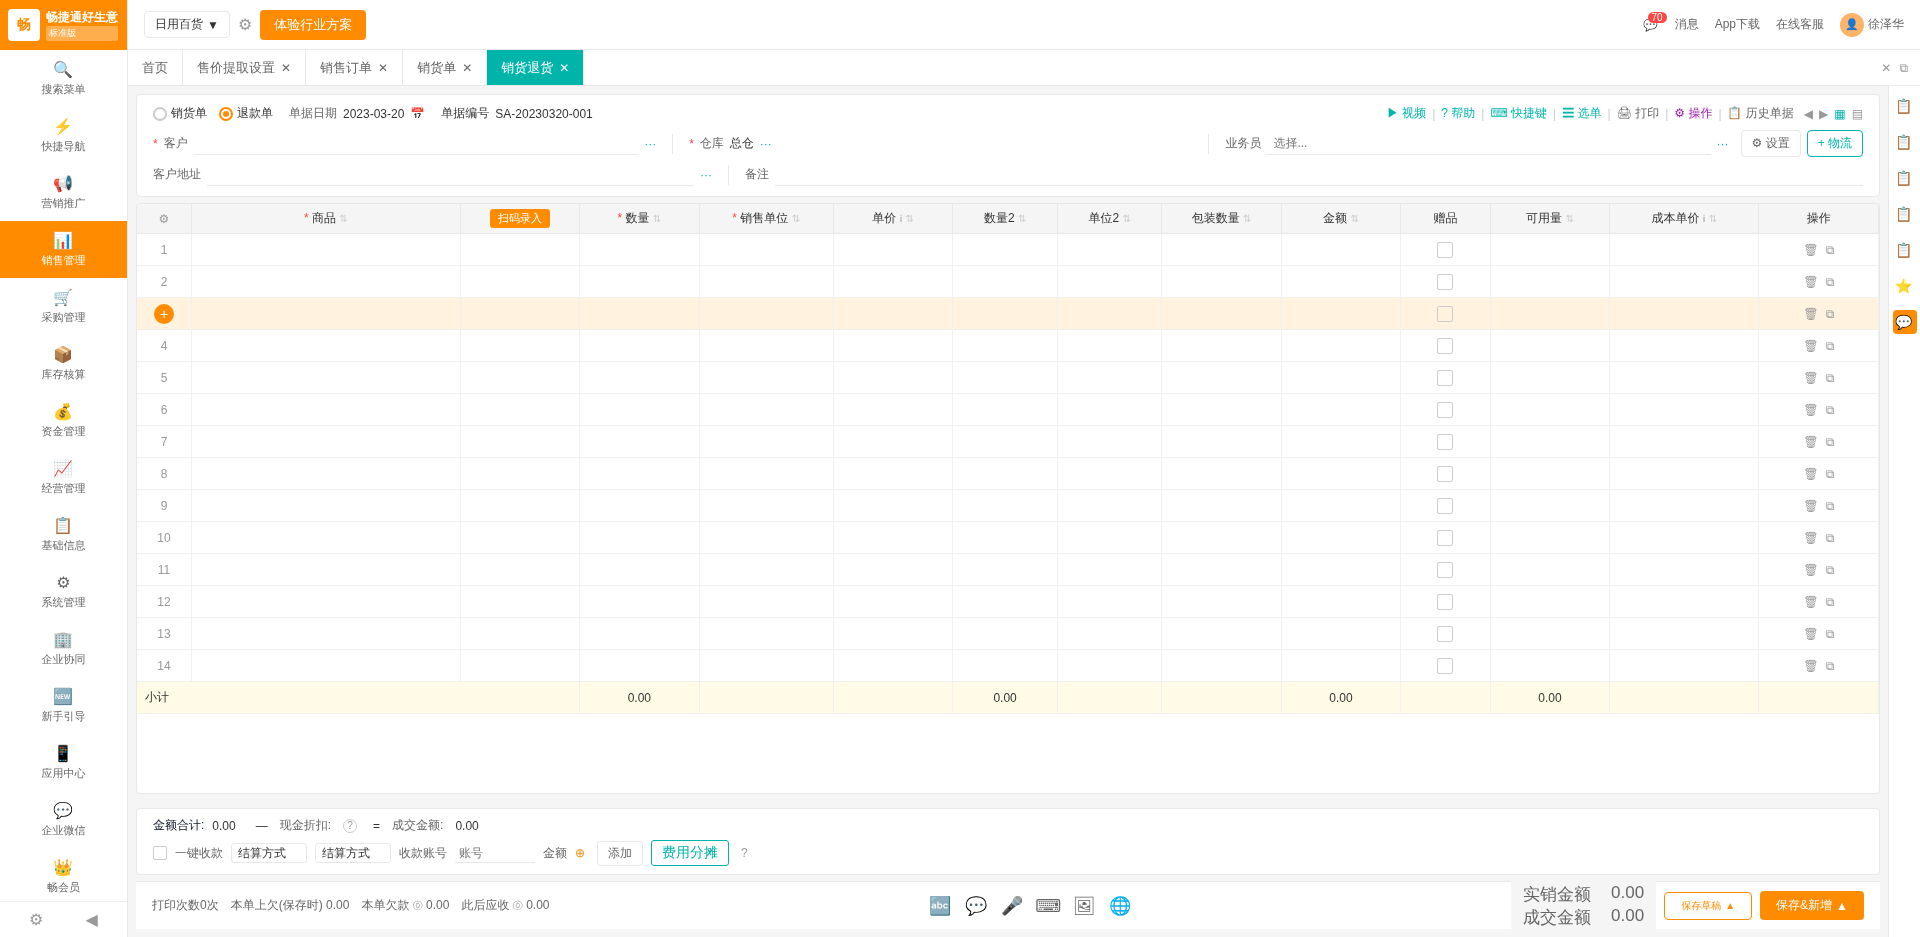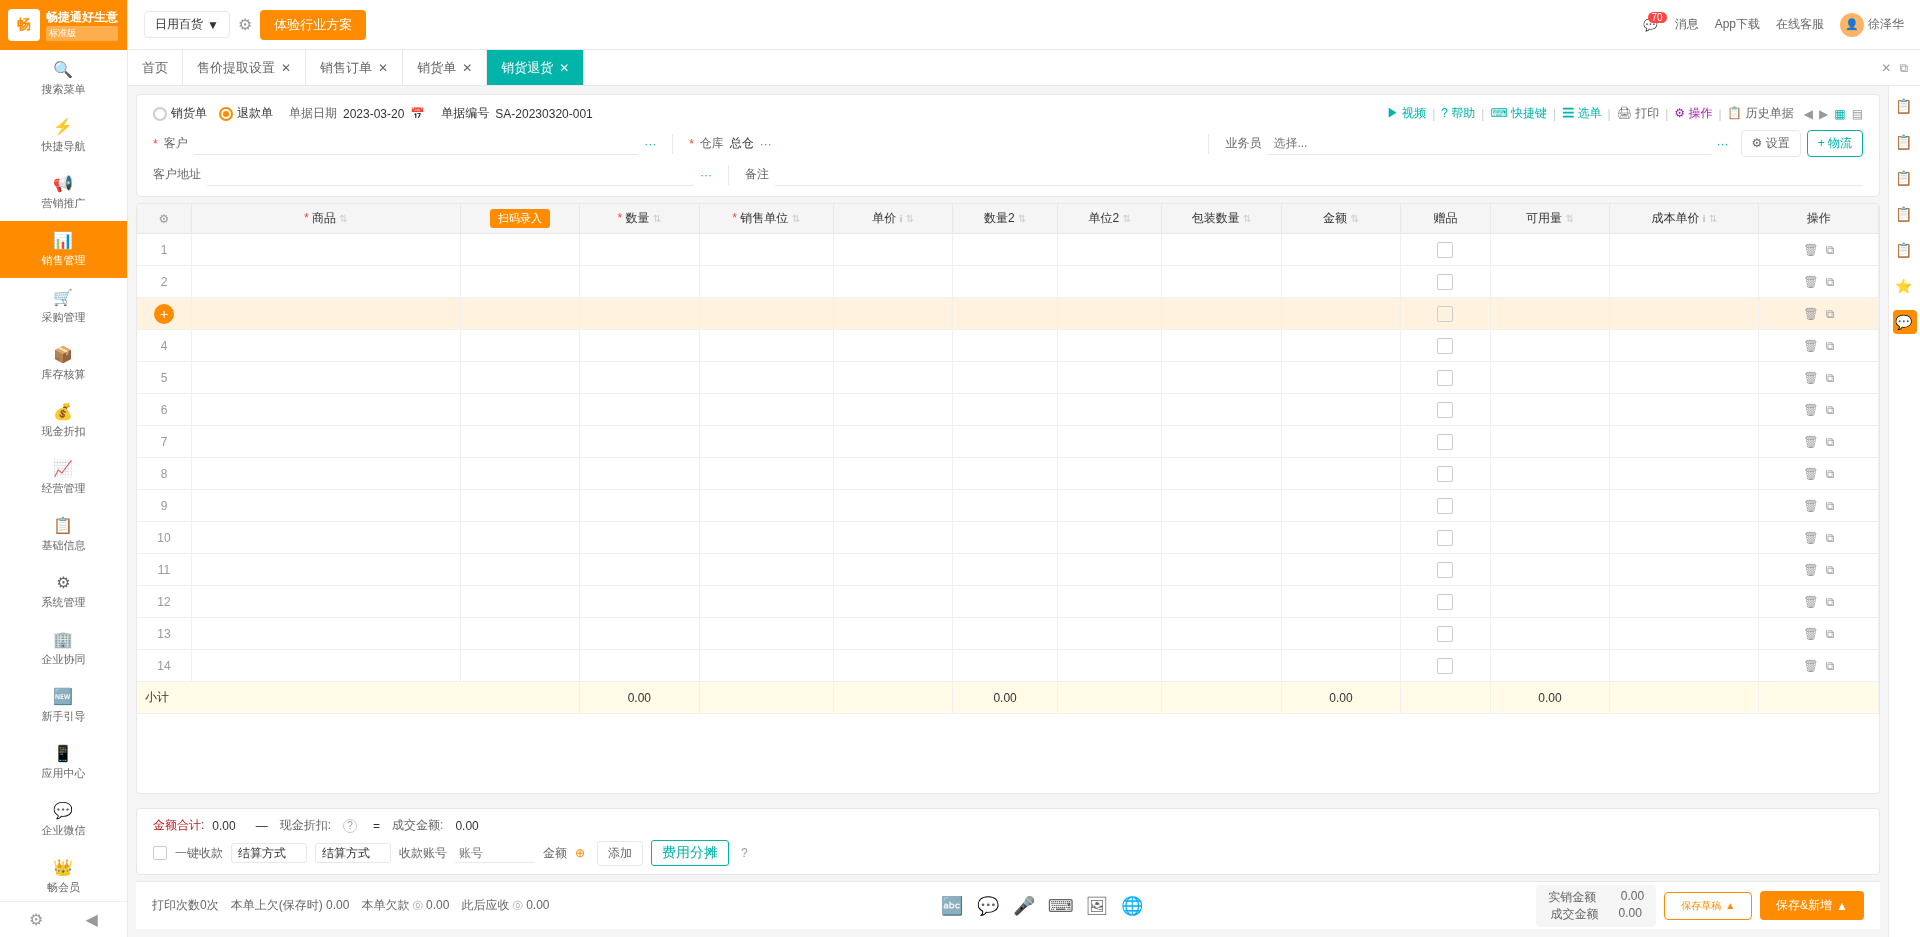--- a/index.html
+++ b/index.html
@@ -66,21 +66,21 @@
     tbody tr.active-row td { background: #fff3e0; }
     .row-num { color: #999; }
     .add-row-btn { width: 20px; height: 20px; background: #ff8c00; border-radius: 50%; color: #fff; display: flex; align-items: center; justify-content: center; cursor: pointer; font-size: 14px; margin: auto; }
     .scan-btn { background: #ff8c00; color: #fff; border: none; border-radius: 3px; padding: 2px 8px; cursor: pointer; font-size: 11px; white-space: nowrap; }
     .checkbox-cell { width: 16px; height: 16px; border: 1px solid #ccc; border-radius: 2px; margin: auto; display: block; }
     .total-row td { background: #fffbe6; font-weight: 500; border-top: 1px solid #e8e8e8; }
 
     
     .footer-form { background: #fff; border: 1px solid #e8e8e8; border-radius: 4px; padding: 8px 16px; margin-top: 8px; }
     .footer-row1 { display: flex; align-items: center; gap: 8px; margin-bottom: 6px; }
-    .footer-amount-text { color: #b91c1c; }
+    .footer-amount-text { color: #0f172a; }
     .footer-minus { color: #333; margin: 0 4px; }
     .footer-cash-label { color: #666; }
     .footer-hint { color: #999; cursor: pointer; }
     .footer-eq { color: #333; margin: 0 4px; }
     .footer-deal-label { color: #666; }
     .footer-deal-value { color: #333; font-weight: 500; }
     .footer-row2 { display: flex; align-items: center; gap: 8px; }
     .checkbox-sm { width: 14px; height: 14px; border: 1px solid #ccc; border-radius: 2px; display: inline-block; vertical-align: middle; }
     .footer-label { color: #666; }
     .footer-select { border: 1px solid #e8e8e8; border-radius: 3px; padding: 2px 20px 2px 6px; color: #333; background: #fff; font-size: 12px; cursor: pointer; appearance: none; }
@@ -140,21 +140,21 @@
     <div class="sidebar-item">
       <span class="si-icon">🛒</span>
       <span>采购管理</span>
     </div>
     <div class="sidebar-item">
       <span class="si-icon">📦</span>
       <span>库存核算</span>
     </div>
     <div class="sidebar-item">
       <span class="si-icon">💰</span>
-      <span>现金折扣</span>
+      <span>资金管理</span>
     </div>
     <div class="sidebar-item">
       <span class="si-icon">📈</span>
       <span>经营管理</span>
     </div>
     <div class="sidebar-item">
       <span class="si-icon">📋</span>
       <span>基础信息</span>
     </div>
     <div class="sidebar-item">
@@ -715,21 +715,21 @@
           <div class="bottom-middle">
 
             <span class="toolbar-icon" style="font-size:18px;">🔤</span>
             <span class="toolbar-icon" style="font-size:18px;">💬</span>
             <span class="toolbar-icon" style="font-size:18px;">🎤</span>
             <span class="toolbar-icon" style="font-size:18px;">⌨</span>
             <span class="toolbar-icon" style="font-size:18px;">🖼</span>
             <span class="toolbar-icon" style="font-size:18px;">🌐</span>
           </div>
           <div class="bottom-right">
-            <div style="background:#f5f5f5;border-radius:4px;padding:4px 12px;text-align:right;font-size:12px;color:#666;min-width:120px;">
+            <div style="background:#f5f5f5;border-radius:4px;padding:4px 12px;text-align:right;font-size:17px;color:#666;min-width:120px;">
               <div style="display:flex;justify-content:space-between;gap:20px;">
                 <span>实销金额</span>
                 <span style="font-weight:500;">0.00</span>
               </div>
               <div style="display:flex;justify-content:center;gap:20px;">
                 <span>成交金额</span>
                 <span style="font-weight:500;">0.00</span>
               </div>
             </div>
             <button class="btn-save-draft">

